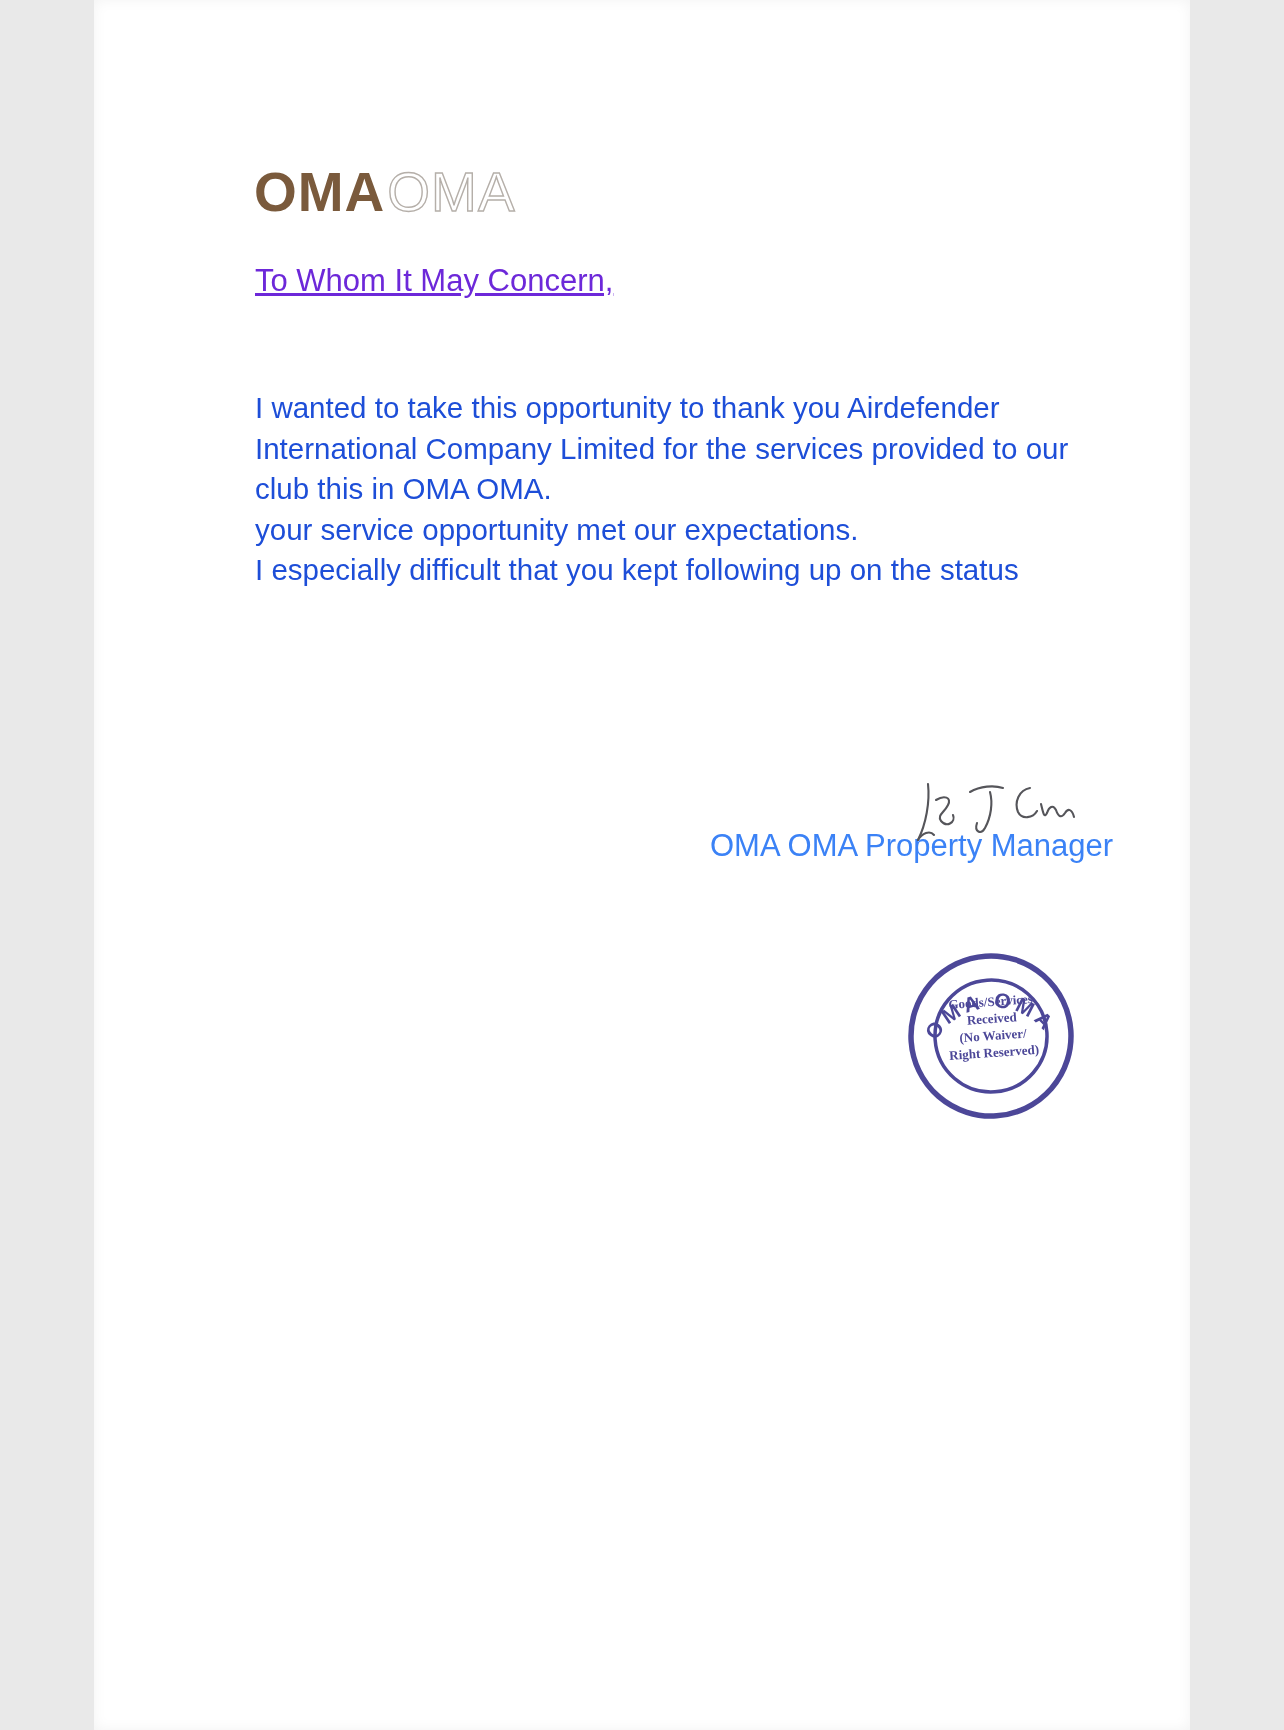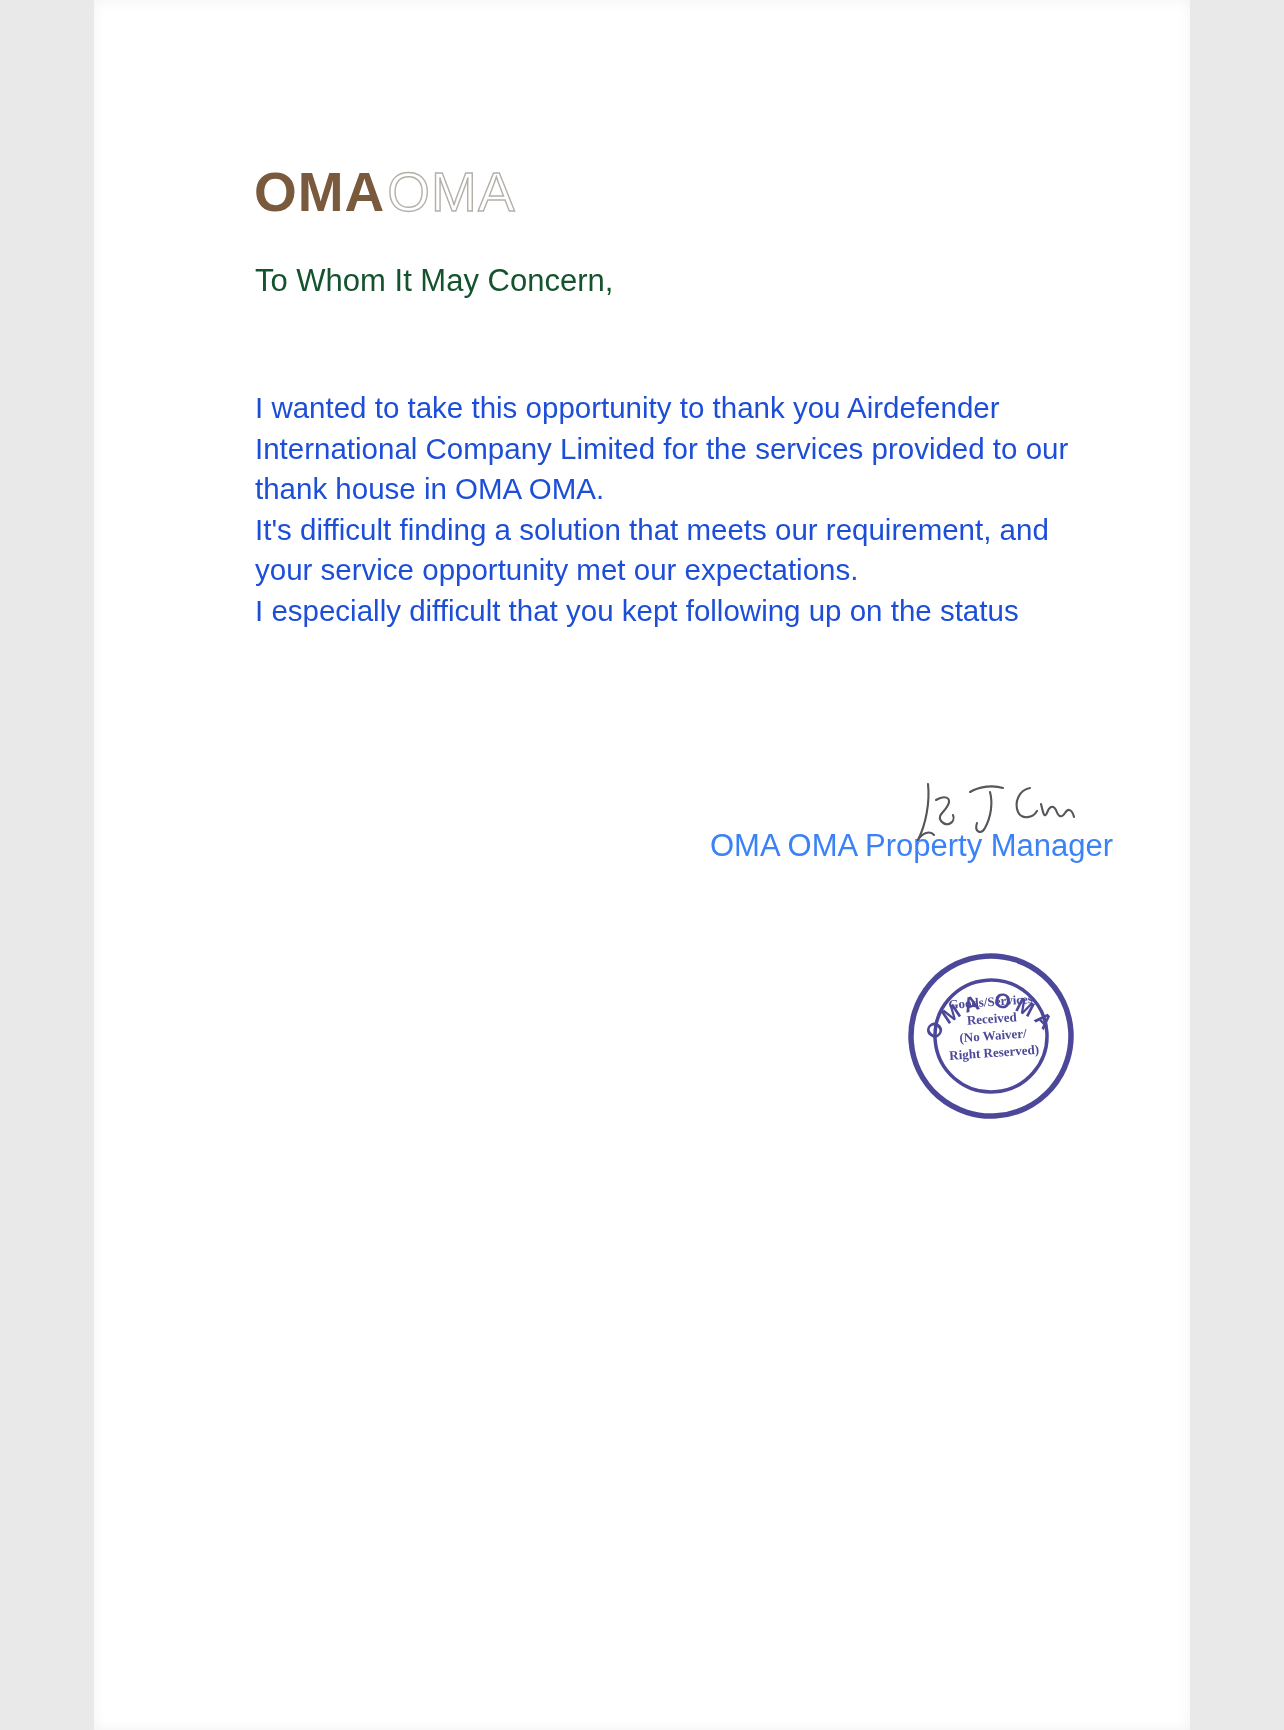--- a/index.html
+++ b/index.html
@@ -38,21 +38,22 @@
     -webkit-text-fill-color: #ffffff;
     -webkit-text-stroke: 1.4px #b5afa9;
     margin-left: 2px;
   }
   
   .salutation {
     position: absolute;
     left: 161px;
     top: 263px;
     font-size: 31px;
-    color: #14532d;
+    color: #6d28d9;
+    text-decoration: underline;
   }
   .body-block {
     position: absolute;
     left: 161px;
     top: 388px;
     width: 900px;
     font-size: 29.5px;
     line-height: 40.5px;
     color: #1d4ed8;
   }
@@ -108,22 +109,21 @@
 
   <div class="logo">
     <span class="logo-bold">OMA</span><span class="logo-light">OMA</span>
   </div>
 
   <div class="salutation">To Whom It May Concern,</div>
 
   <div class="body-block">
     <div>I wanted to take this opportunity to thank you Airdefender</div>
     <div>International Company Limited for the services provided to our</div>
-    <div>thank house in OMA OMA.</div>
-    <div>It's difficult finding a solution that meets our requirement, and</div>
+    <div>club this in OMA OMA.</div>
     <div>your service opportunity met our expectations.</div>
     <div>I especially difficult that you kept following up on the status</div>
   </div>
 
   <div class="signoff">OMA OMA Property Manager</div>
 
   <svg class="signature-svg" viewBox="0 0 178 94" aria-hidden="true">
     <path d="M22 14 C24 32 20 54 12 70"></path>
     <path d="M12 70 C16 63 24 60 28 65"></path>
     <path d="M30 30 C38 25 46 27 42 35 C38 43 31 45 35 51 C41 58 50 52 47 45"></path>

